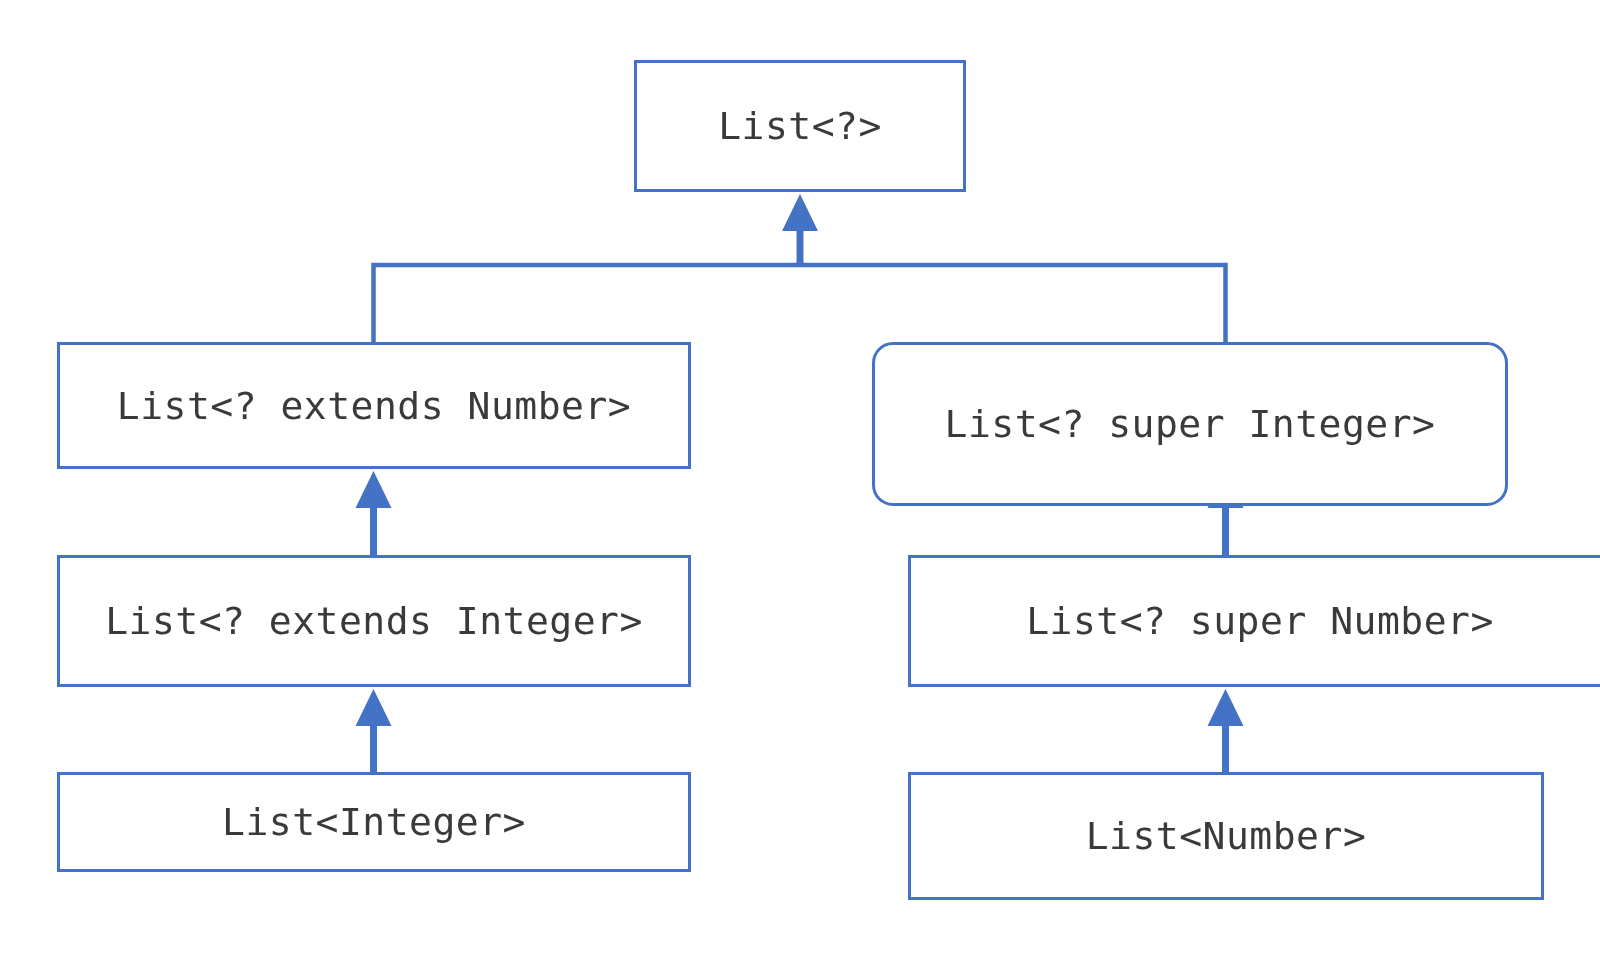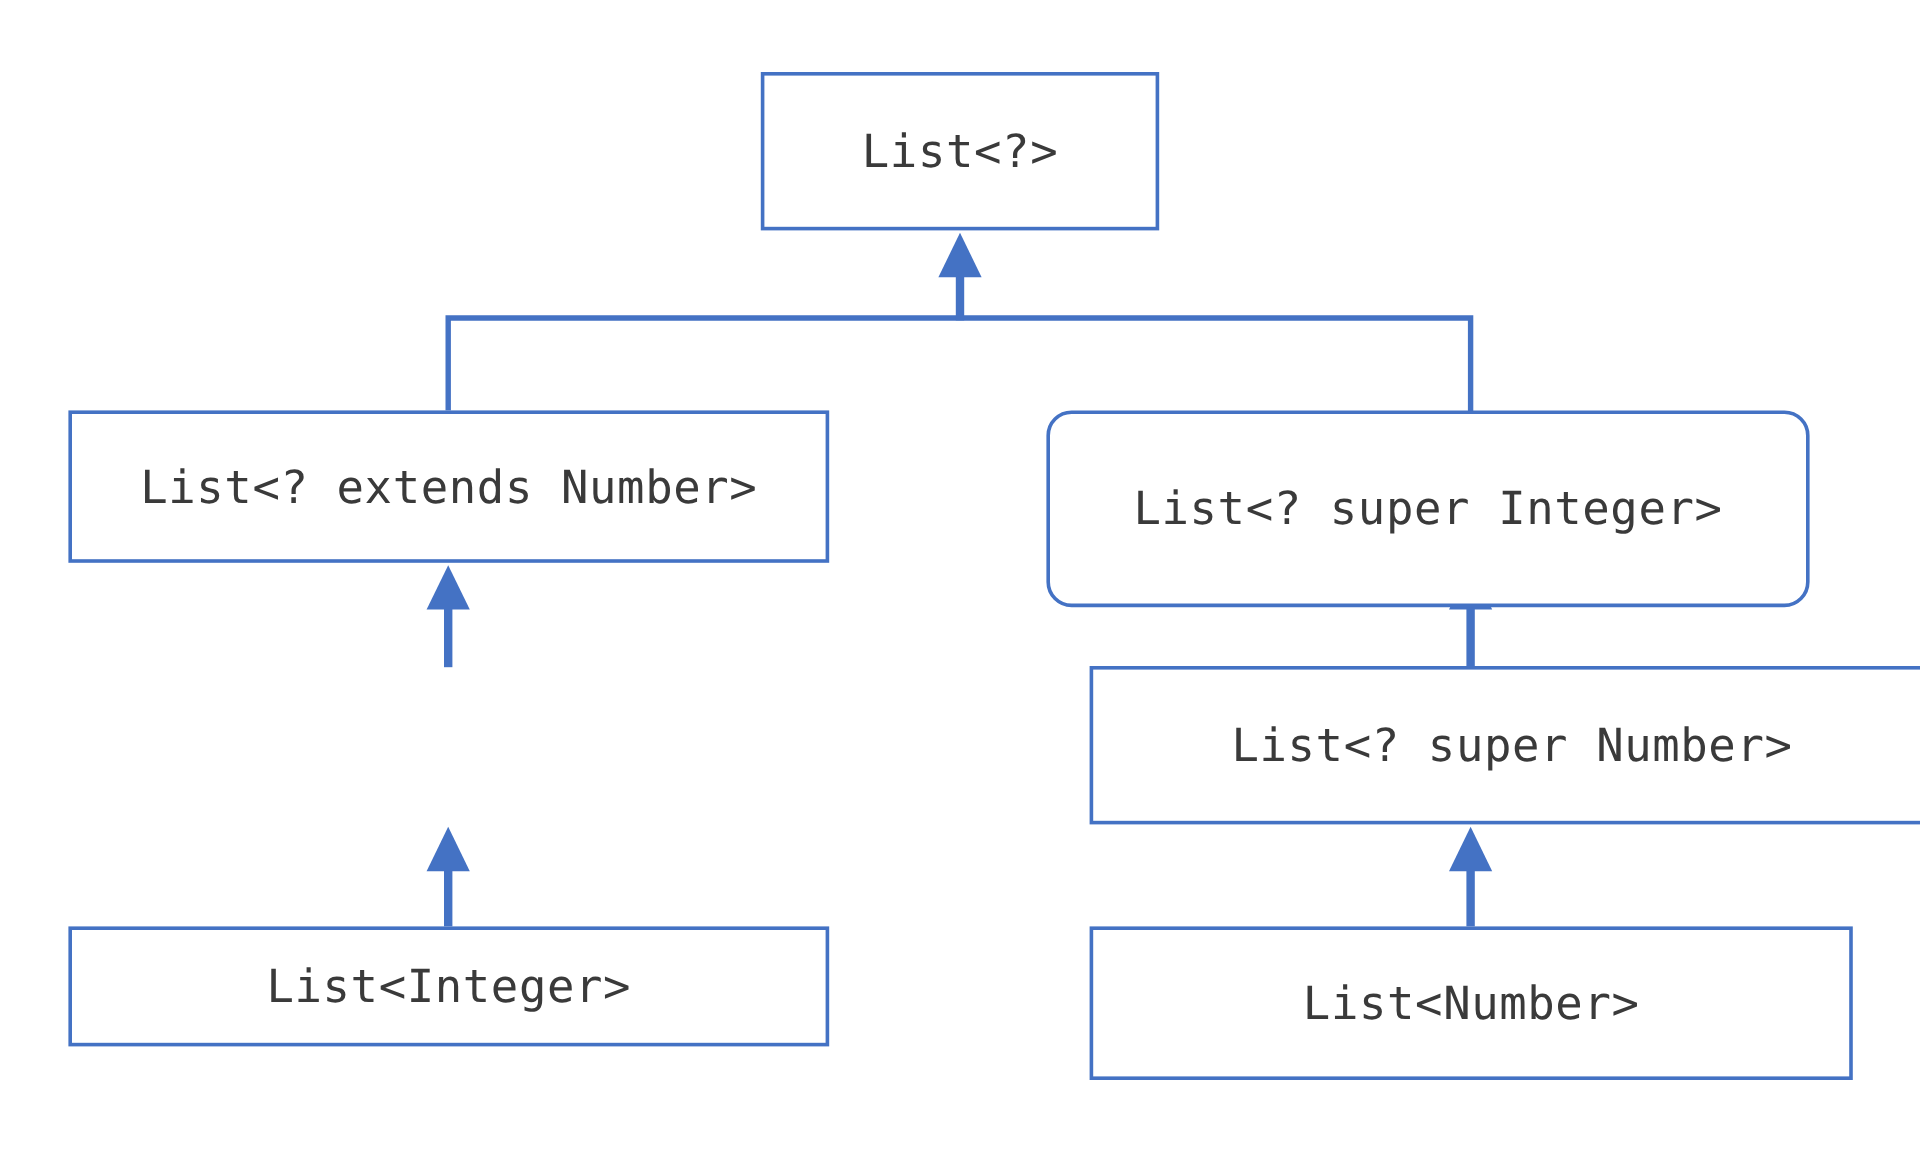--- a/index.html
+++ b/index.html
@@ -81,20 +81,23 @@
   </div>
 
   <div class="node node-row2-left">
     <span>List&lt;? extends Number&gt;</span>
   </div>
 
   <div class="node node-row2-right">
     <span>List&lt;? super Integer&gt;</span>
   </div>
 
+  <div class="node node-row3-left">
+    <span>List&lt;? extends Integer&gt;</span>
+  </div>
 
   <div class="node node-row3-right">
     <span>List&lt;? super Number&gt;</span>
   </div>
 
   <div class="node node-row4-left">
     <span>List&lt;Integer&gt;</span>
   </div>
 
   <div class="node node-row4-right">

